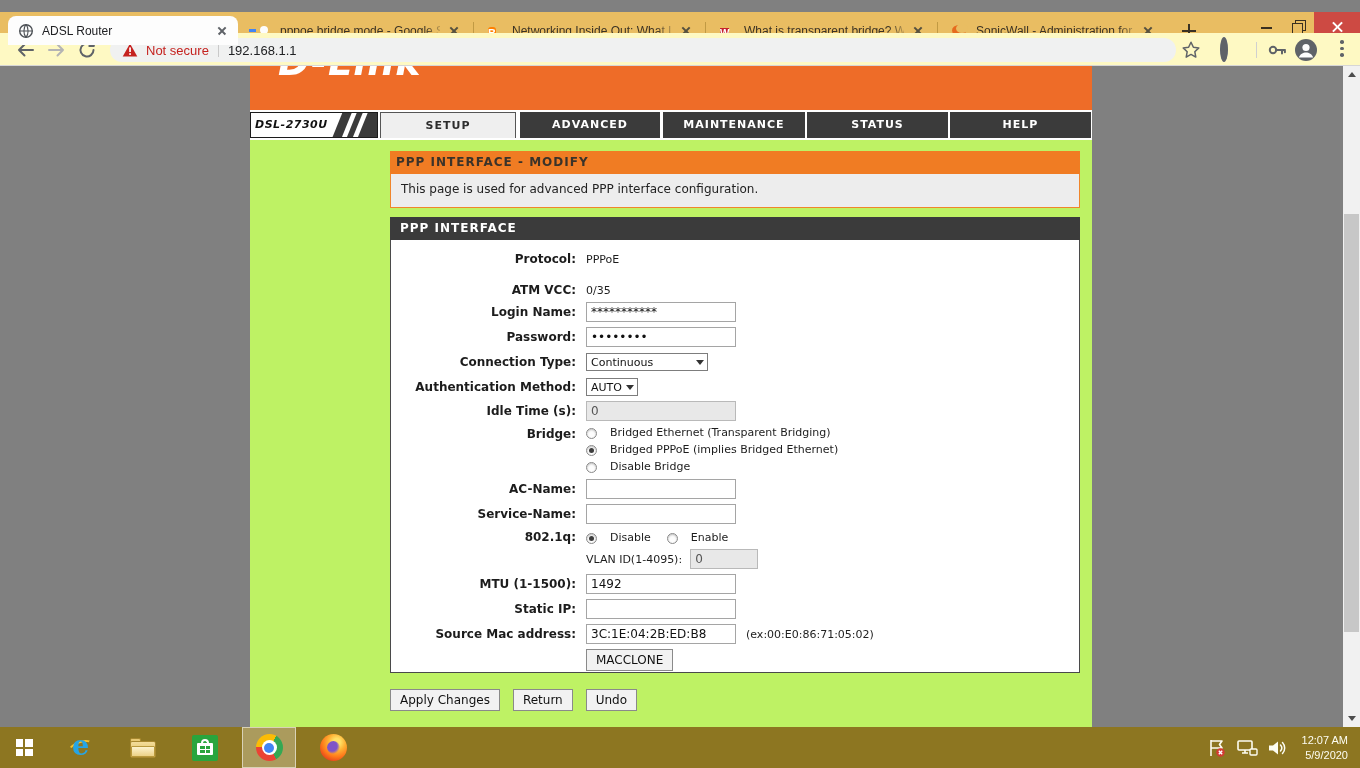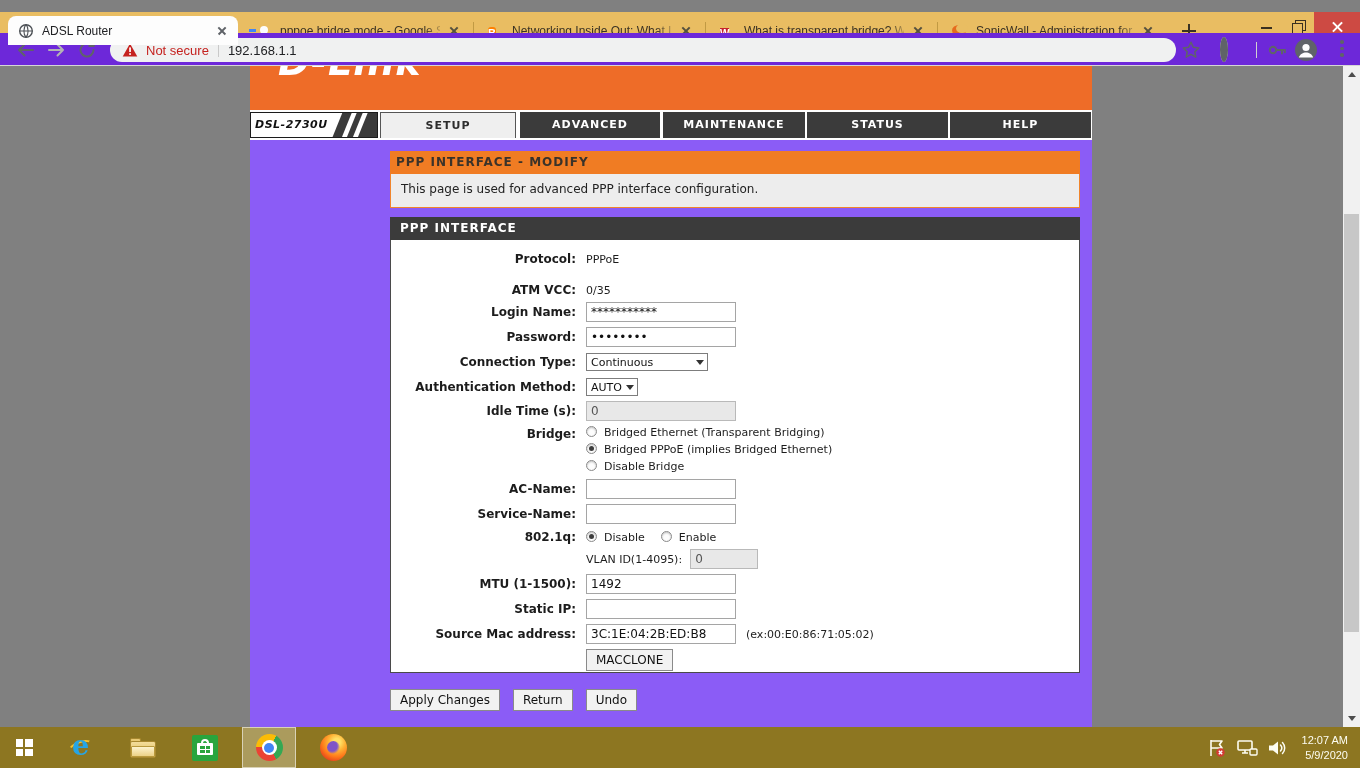--- a/index.html
+++ b/index.html
@@ -45,36 +45,36 @@
   .wc-min::after { content:""; position:absolute; left:9px; top:15px; width:11px; height:2px; background:#3a3020; }
   .wc-restore { position:absolute; right:46px; top:0; width:30px; height:30px; }
   .wc-restore::before { content:""; position:absolute; left:11px; top:8px; width:9px; height:9px; border:1.5px solid #3a3020; }
   .wc-restore::after { content:""; position:absolute; left:8px; top:11px; width:9px; height:9px; border:1.5px solid #3a3020; background:#e9bd62; }
   .wc-close { position:absolute; right:0; top:0; width:46px; height:30px; background:#cd4a43; }
   .wc-close::before, .wc-close::after { content:""; position:absolute; left:17px; top:14px; width:13px; height:2px; background:#fff; }
   .wc-close::before { transform:rotate(45deg); }
   .wc-close::after { transform:rotate(-45deg); }
 
   
-  .toolbar { position:absolute; left:0; top:33px; width:1360px; height:33px; background:#6d28d9; border-bottom:1px solid #d6d6d6; }
+  .toolbar { position:absolute; left:0; top:33px; width:1360px; height:33px; background:#fef9c3; border-bottom:1px solid #d6d6d6; }
   .nav-ic { position:absolute; top:4px; width:26px; height:26px; }
   .omnibox { position:absolute; left:110px; top:5px; width:1066px; height:24px; background:#f0f1f1; border-radius:12px; display:flex; align-items:center; padding:0 12px; }
   .warn-tri { width:16px; height:14px; margin-right:8px; }
   .notsecure { font-size:13px; color:#c5221f; }
   .om-sep { width:1px; height:14px; background:#c9c9c9; margin:0 9px; }
   .url-text { font-size:13px; color:#202124; }
   .right-ic { position:absolute; top:6px; width:22px; height:22px; }
   .ext-donut { border:4px solid #5f6368; border-radius:50%; width:17px; height:17px; background:#dadce0; }
   .bar-sep { position:absolute; left:1256px; top:9px; width:1px; height:16px; background:#d0d0d0; }
   .menu-dots { position:absolute; left:1340px; top:7px; width:4px; height:20px; }
   .menu-dots i { display:block; width:3.6px; height:3.6px; border-radius:50%; background:#5f6368; margin-bottom:3px; }
 
   
   .content { position:absolute; left:0; top:66px; width:1360px; height:661px; background:#808080; }
-  .page { position:absolute; left:250px; top:0; width:842px; height:661px; background:#8b5cf6; font-family:"DejaVu Sans", sans-serif; }
+  .page { position:absolute; left:250px; top:0; width:842px; height:661px; background:#bef264; font-family:"DejaVu Sans", sans-serif; }
 
   .banner { position:absolute; left:0; top:0; width:842px; height:44px; background:#ee6c28; overflow:hidden; }
   .dlink-logo { position:absolute; left:28px; top:-26px; font-size:38px; font-weight:bold; font-style:italic; color:#fff; letter-spacing:1px; }
 
   .navrow { position:absolute; left:0; top:44px; width:842px; height:30px; background:#fff; }
   .model-badge { position:absolute; left:0; top:2px; width:128px; height:26px; background:#3b3b3b; border:1px solid #1c1c1c; overflow:hidden; }
   .model-plate { position:absolute; left:-6px; top:0; width:92px; height:26px; background:#fff; transform:skewX(-22deg); }
   .model-text { position:absolute; left:4px; top:5px; font-size:11px; font-weight:bold; font-style:italic; color:#111; letter-spacing:0.5px; }
   .stripe { position:absolute; top:-3px; width:5px; height:34px; background:#fff; transform:skewX(-22deg); }
   .s1 { left:95px; } .s2 { left:106px; }
@@ -100,21 +100,21 @@
   .flabel { width:195px; text-align:right; padding-right:10px; font-size:12px; font-weight:bold; color:#1c1c1c; flex:0 0 195px; }
   .flabel-top { align-self:flex-start; padding-top:1px; }
   .fval { font-size:11px; color:#1c1c1c; }
   .tinput { width:150px; height:20px; border:1px solid #a5a5a5; font-size:12px; font-family:"DejaVu Sans", sans-serif; padding:0 4px; color:#111; background:#fff; }
   .tinput:disabled, .tinput.dis { background:#e8e8e8; color:#555; border-color:#b9b9b9; }
   .vlan-input { width:68px; }
   .fselect { height:18px; border:1px solid #7d7d7d; background:#fff; display:inline-flex; align-items:center; font-size:11px; color:#111; padding-left:4px; position:relative; cursor:pointer; }
   .sel-auto { width:52px; } .sel-conn { width:122px; }
   .sel-arrow { position:absolute; right:3px; top:6px; width:0; height:0; border-left:4px solid transparent; border-right:4px solid transparent; border-top:5px solid #333; }
   .radio-group { display:flex; flex-direction:column; gap:4px; }
-  .radio-line { display:flex; align-items:flex-start; gap:7px; cursor:pointer; }
+  .radio-line { display:flex; align-items:flex-end; gap:13px; cursor:pointer; }
   .radio { width:11px; height:11px; border:1px solid #8a8a8a; border-radius:50%; background:#fdfdfd; box-shadow:inset 0 1px 2px rgba(0,0,0,0.25); flex:0 0 11px; }
   .radio.checked::after { content:""; display:block; width:5px; height:5px; margin:2px; border-radius:50%; background:#3d3d3d; }
   .rlabel { font-size:11px; color:#1c1c1c; }
   .inline-label { font-size:11px; color:#1c1c1c; margin-right:8px; }
   .mac-hint { font-size:11px; color:#222; margin-left:10px; }
   .btn { display:inline-block; background:#f2f2f2; border:1px solid #8a8a8a; font-size:12px; font-family:"DejaVu Sans", sans-serif; color:#111; padding:3px 9px; cursor:pointer; }
   .btn-row { margin-top:16px; display:flex; gap:13px; }
   .mb6 { margin-bottom:6px; } .mb7 { margin-bottom:7px; } .mb3 { margin-bottom:17px; }
 
   

